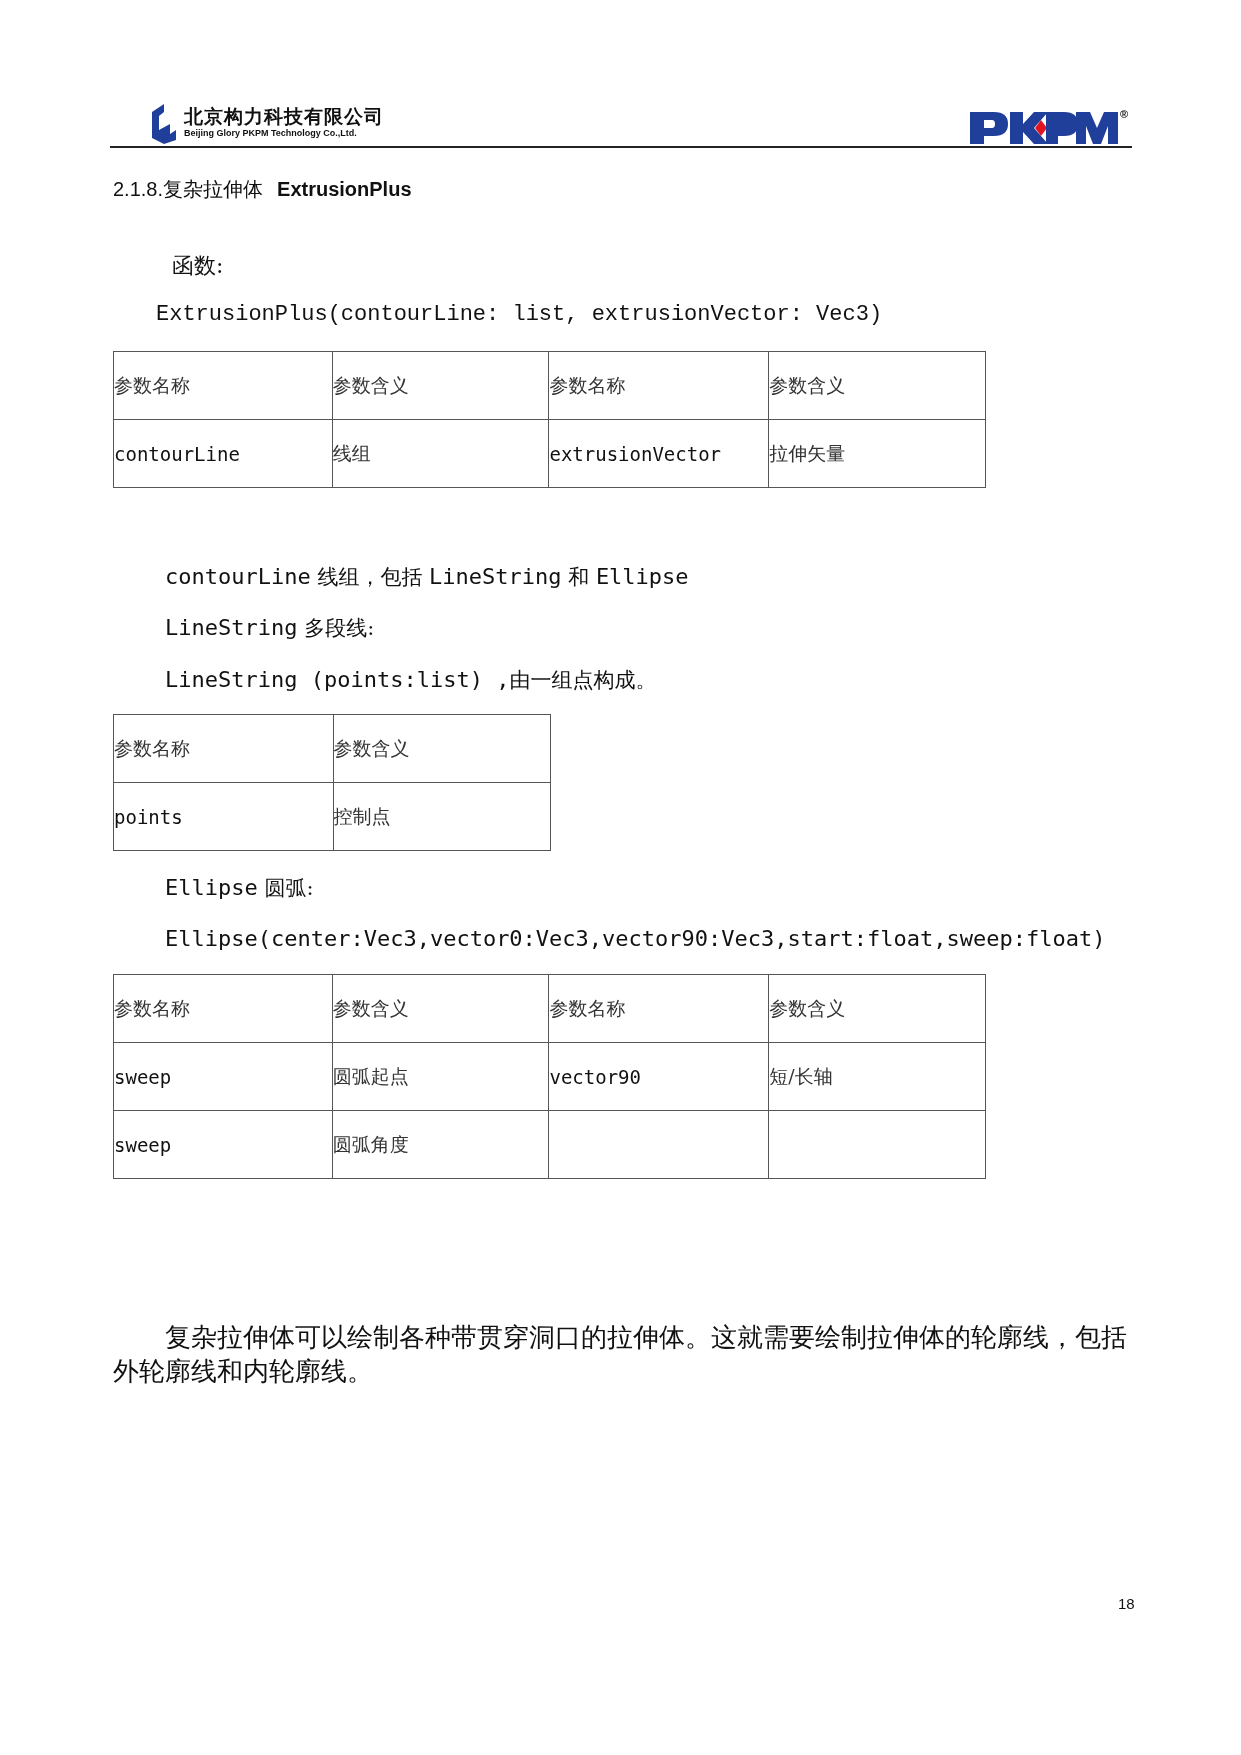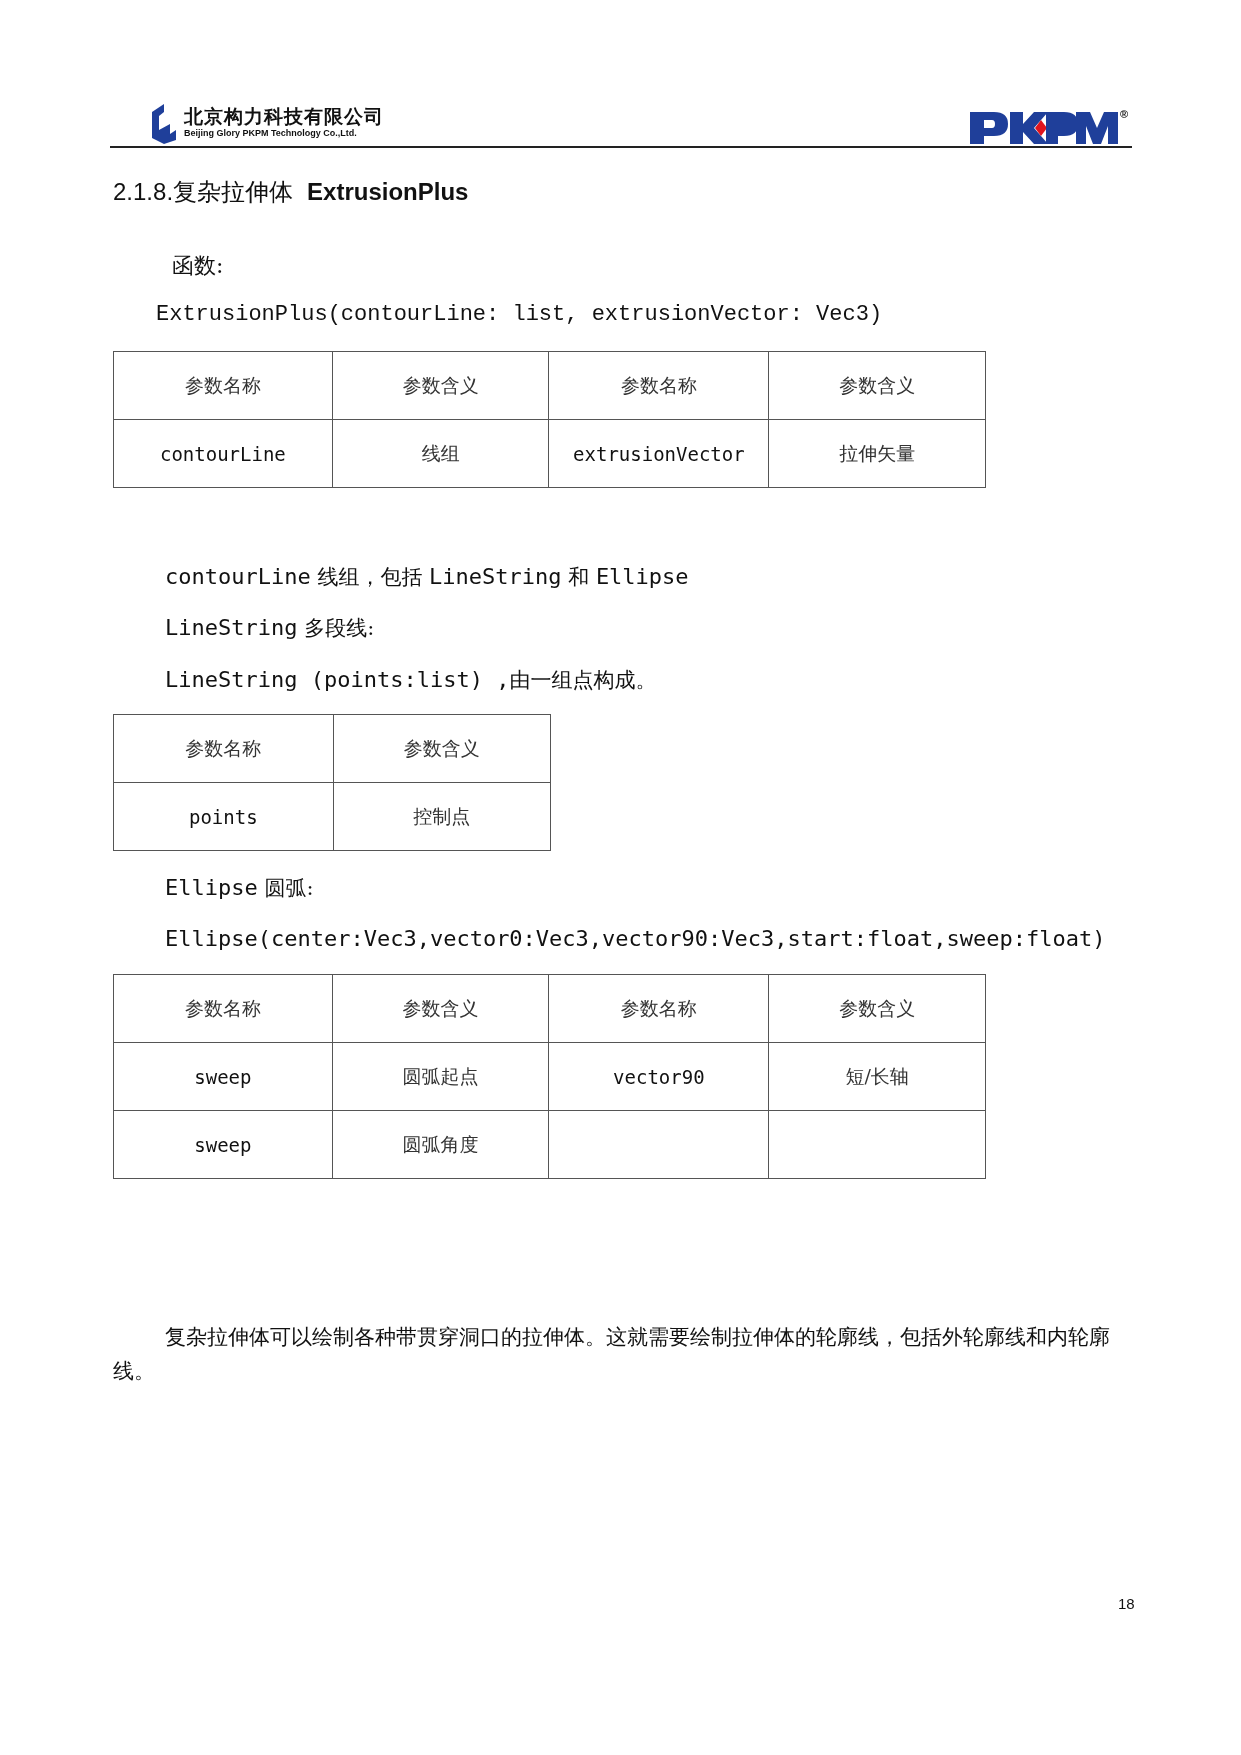--- a/index.html
+++ b/index.html
@@ -11,33 +11,33 @@
 
   
   #header-rule { left:110px; top:146px; width:1022px; height:2px; background:#222; }
   #company-logo { left:150px; top:102px; width:28px; height:42px; }
   #company-cn { left:184px; top:104px; font-size:19px; font-weight:bold; letter-spacing:1px; color:#111; white-space:nowrap; }
   #company-en { left:184px; top:128px; font-size:9px; font-weight:bold; color:#111; white-space:nowrap; }
   #pkpm-logo { left:968px; top:110px; height:36px; }
   #pkpm-reg { left:1120px; top:108px; font-size:11px; font-weight:bold; }
 
   
-  #section-title { left:113px; top:176px; font-size:24px; color:#111; white-space:nowrap; }
+  #section-title { left:113px; top:176px; font-size:20px; color:#111; white-space:nowrap; }
   #section-title .num { font-family:"Liberation Sans", sans-serif; }
   #section-title .en { font-family:"Liberation Sans", sans-serif; font-weight:bold; margin-left:14px; }
 
   .line { font-size:22px; white-space:nowrap; }
   .line .cn { font-family:"DejaVu Serif", serif; font-size:21px; }
 
   table.params { position:absolute; border-collapse:collapse; }
-  table.params td { border:1.5px solid #555; text-align:center; vertical-align:middle; height:67px; font-size:20px; padding:0; }
+  table.params td { border:1.5px solid #555; vertical-align:middle; height:67px; font-size:20px; padding:0; }
   table.params td.code { font-family:"DejaVu Sans Mono", monospace; font-size:19px; }
   table.params td.cn { font-family:"DejaVu Serif", serif; font-size:19px; color:#333; }
 
-  #para { left:113px; top:1320px; width:1022px; font-size:21px; line-height:34px; text-indent:52px; }
+  #para { left:113px; top:1320px; width:1022px; font-size:26px; line-height:34px; text-indent:52px; }
   #page-number { left:1118px; top:1595px; font-size:15px; font-family:"Liberation Sans", sans-serif; }
 </style>
 </head>
 <body>
 
 <svg id="company-logo" class="abs" viewBox="0 0 28 42">
   <path d="M2 10 L14 2 L14 10 L9 14 L9 28 L20 22 L20 32 L26 28 L26 38 L14 42 L2 36 Z" fill="#1f3f9a"></path>
 </svg>
 <div id="company-cn" class="abs sans">北京构力科技有限公司</div>
 <div id="company-en" class="abs sans">Beijing Glory PKPM Technology Co.,Ltd.</div>

